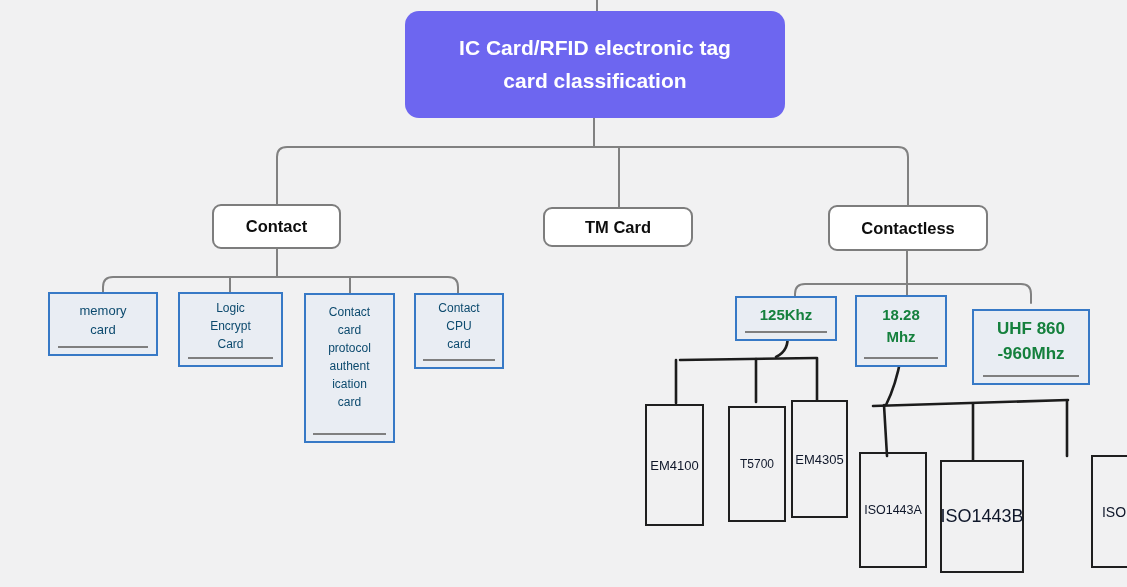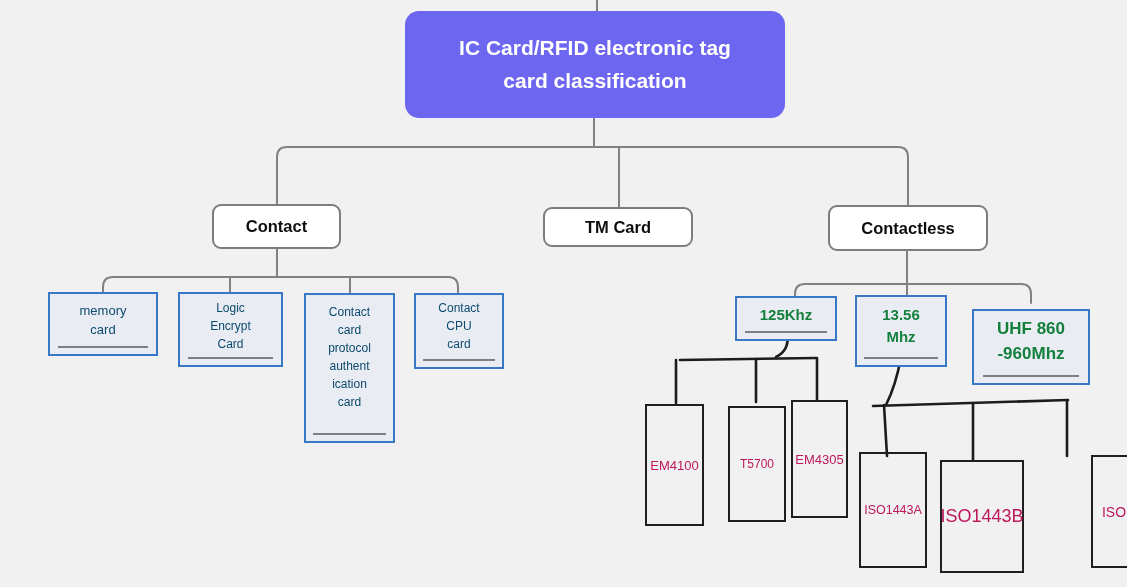--- a/index.html
+++ b/index.html
@@ -41,21 +41,21 @@
     line-height: 1.5;
   }
   .freq { font-weight: bold; color: #15803d; line-height: 1.45; }
   .leaf .underline {
     position: absolute; left: 8%; right: 8%; bottom: 6px; height: 2px;
     background: var(--underline, #7f7f7f);
   }
   .plain {
     background: transparent;
     border: 2.5px solid #1f1f1f;
-    color: #be185d;
+    color: #0f172a;
   }
 </style>
 </head>
 <body>
 
 <div id="canvas">
 
   <svg class="connector-layer" viewBox="0 0 1127 587">
 
     <path class="gray-line" d="M 597 0 V 11"></path>
@@ -121,21 +121,21 @@
 CPU
 card</span>
     <div class="underline"></div>
   </div>
 
   <div class="node leaf freq" style="left:735px;top:296px;width:102px;height:45px;font-size:15px;padding-bottom:8px;">
     <span class="label">125Khz</span>
     <div class="underline"></div>
   </div>
   <div class="node leaf freq" style="left:855px;top:295px;width:92px;height:72px;font-size:15px;padding-bottom:10px;">
-    <span class="label">13.56
+    <span class="label">18.28
 Mhz</span>
     <div class="underline"></div>
   </div>
   <div class="node leaf freq" style="left:972px;top:294px;width:118px;height:76px;font-size:17px;padding-bottom:10px;margin-top:15px;">
     <span class="label">UHF 860
 -960Mhz</span>
     <div class="underline"></div>
   </div>
 
   <div class="node plain" style="left:645px;top:404px;width:59px;height:122px;font-size:13px;">

